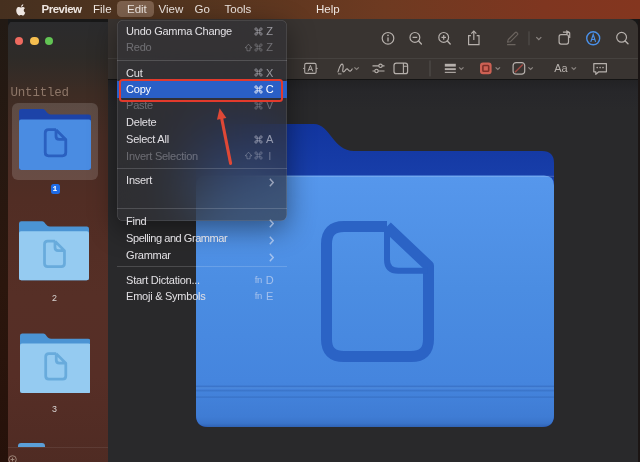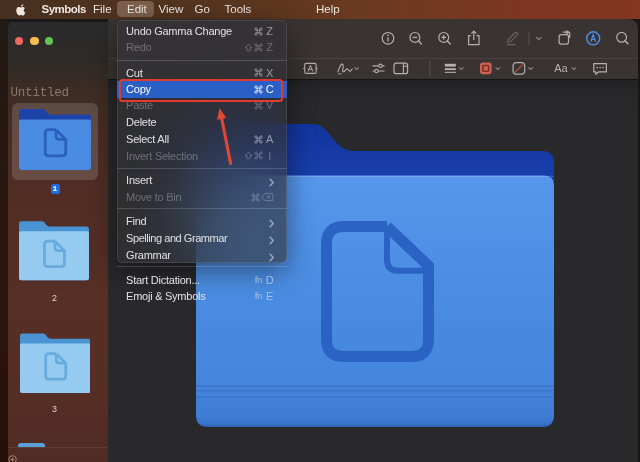--- a/index.html
+++ b/index.html
@@ -26,21 +26,21 @@
   
   .tl{position:absolute;top:14.6px;width:8.6px;height:8.6px;border-radius:50%;}
   
   #untitled{left:3px;top:63.5px;color:#8d7668;font-size:12.5px;letter-spacing:-0.2px;}
   #selbox{left:4px;top:81px;width:86px;height:77px;border-radius:6px;background:rgba(255,255,255,0.15);}
   #badge1{left:43px;top:161.5px;width:9px;height:10.5px;border-radius:2.5px;background:#1e6be6;
     color:#fff;font-size:8px;font-weight:bold;text-align:center;line-height:10.5px;}
   .numlbl{color:#d8d4d2;font-size:9px;width:16px;text-align:center;}
   #sbBottom{left:0;top:425px;width:100px;height:18px;border-top:1px solid rgba(255,255,255,0.08);}
   
-  #menu{left:117.4px;top:20.4px;width:169.2px;height:243px;border-radius:6px;
+  #menu{left:117.4px;top:20.4px;width:169.2px;height:201px;border-radius:6px;
     background:rgba(50,50,55,0.63);
     -webkit-backdrop-filter:blur(30px) saturate(100%);backdrop-filter:blur(30px) saturate(100%);
     box-shadow:0 8px 28px rgba(0,0,0,0.45), 0 0 0 0.5px rgba(255,255,255,0.18) inset;
     color:#e2e0e4;font-size:11px;letter-spacing:-0.25px;}
   .mrow{position:absolute;left:0;width:169.2px;height:16.6px;line-height:16.6px;}
   .mrow .lab{position:absolute;left:8.7px;top:0;}
   .mrow .sc{position:absolute;right:13px;top:0;height:16.6px;color:rgba(235,235,245,0.55);
     display:flex;align-items:center;gap:1px;}
   .mrow .sc .g{display:block;}
   .mrow .sc .lt{display:block;width:8px;text-align:center;margin-left:1.5px;}
@@ -53,21 +53,21 @@
   #redbox{left:118.9px;top:79px;width:160.6px;height:19.4px;border:2.3px solid #e23a2c;border-radius:3.5px;}
 </style>
 </head>
 <body>
 
   <div id="menubar" class="abs">
     <svg class="abs" style="left:16px;top:3.8px" width="10" height="12" viewBox="0 0 11 13">
       <path fill="#eee6e1" d="M5.6 3.1c.6 0 1.3-.4 1.8-.9.4-.5.7-1.2.6-1.9-.6 0-1.4.4-1.8.9-.4.4-.7 1.1-.6 1.9zm2.9 3.7c0-1.5 1.2-2.2 1.3-2.3-.7-1-1.8-1.2-2.2-1.2-.9-.1-1.8.5-2.3.5-.5 0-1.2-.5-2-.5-1 0-2 .6-2.5 1.5-1.1 1.9-.3 4.7.8 6.2.5.8 1.1 1.6 1.9 1.6.8 0 1.1-.5 2-.5.9 0 1.2.5 2 .5.8 0 1.4-.8 1.9-1.5.6-.9.8-1.7.8-1.8-.1 0-1.7-.6-1.7-2.5z"></path>
     </svg>
     <div id="editbox" class="abs"></div>
-    <div class="mi" style="left:41.5px;font-weight:bold;letter-spacing:-0.5px;">Symbols</div>
+    <div class="mi" style="left:41.5px;font-weight:bold;letter-spacing:-0.5px;">Preview</div>
     <div class="mi" style="left:93px;">File</div>
     <div class="mi" style="left:127px;">Edit</div>
     <div class="mi" style="left:158.5px;">View</div>
     <div class="mi" style="left:194.5px;">Go</div>
     <div class="mi" style="left:224.5px;">Tools</div>
     <div class="mi" style="left:263.5px;margin-top:25px;">Window</div>
     <div class="mi" style="left:316px;">Help</div>
   </div>
   <div id="deskL" class="abs"></div>
   <div id="deskR" class="abs"></div>
@@ -325,32 +325,20 @@
       </span>
     </div>
     <div class="mrow" style="top:152.0px">
       <span class="lab">Insert</span>
       <span class="sc" style="right:12.5px">
         <svg width="5" height="9" viewBox="0 0 5 9" style="margin-top:3.8px">
           <path d="M0.8 0.8 L4.2 4.5 L0.8 8.2" fill="none" stroke="currentColor" stroke-width="1.4"></path>
         </svg>
       </span>
     </div>
-    <div class="mrow dis" style="top:168.7px">
-      <span class="lab">Move to Bin</span>
-      <span class="sc">
-        <svg class="g" width="9" height="9" viewBox="0 0 13 13">
-          <path d="M4.6 4.6 H8.4 V8.4 H4.6 Z M4.6 4.6 V3 A1.7 1.7 0 1 0 2.9 4.6 H4.6 M8.4 4.6 H10 A1.7 1.7 0 1 0 8.4 3 V4.6 M8.4 8.4 V10 A1.7 1.7 0 1 0 10 8.4 H8.4 M4.6 8.4 H3 A1.7 1.7 0 1 0 4.6 10 V8.4" fill="none" stroke="currentColor" stroke-width="1.15"></path>
-        </svg>
-        <svg class="g" width="12.5" height="10" viewBox="0 0 15 11">
-          <path d="M4.8 1.2 H13.3 Q14.2 1.2 14.2 2.1 V8.9 Q14.2 9.8 13.3 9.8 H4.8 L1 5.5 Z" fill="none" stroke="currentColor" stroke-width="1"></path>
-          <path d="M7.6 3.7 L10.6 7.3 M10.6 3.7 L7.6 7.3" stroke="currentColor" stroke-width="1"></path>
-        </svg>
-      </span>
-    </div>
     <div class="mrow" style="top:193.0px">
       <span class="lab">Find</span>
       <span class="sc" style="right:12.5px">
         <svg width="5" height="9" viewBox="0 0 5 9" style="margin-top:3.8px">
           <path d="M0.8 0.8 L4.2 4.5 L0.8 8.2" fill="none" stroke="currentColor" stroke-width="1.4"></path>
         </svg>
       </span>
     </div>
     <div class="mrow" style="top:210.0px">
       <span class="lab" style="letter-spacing:-0.45px">Spelling and Grammar</span>

